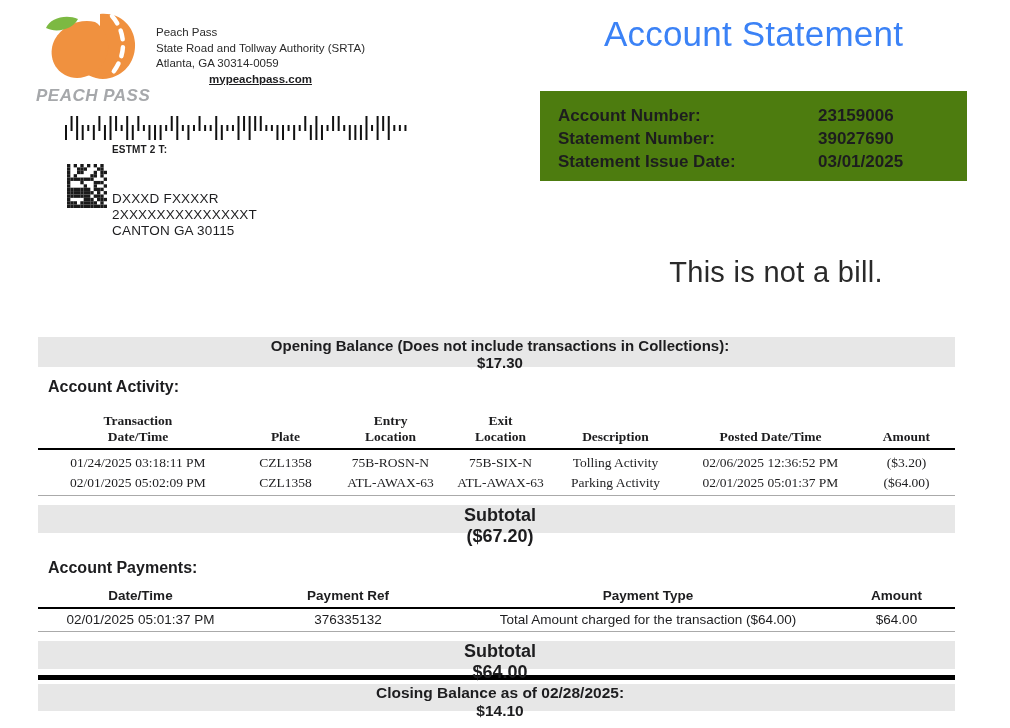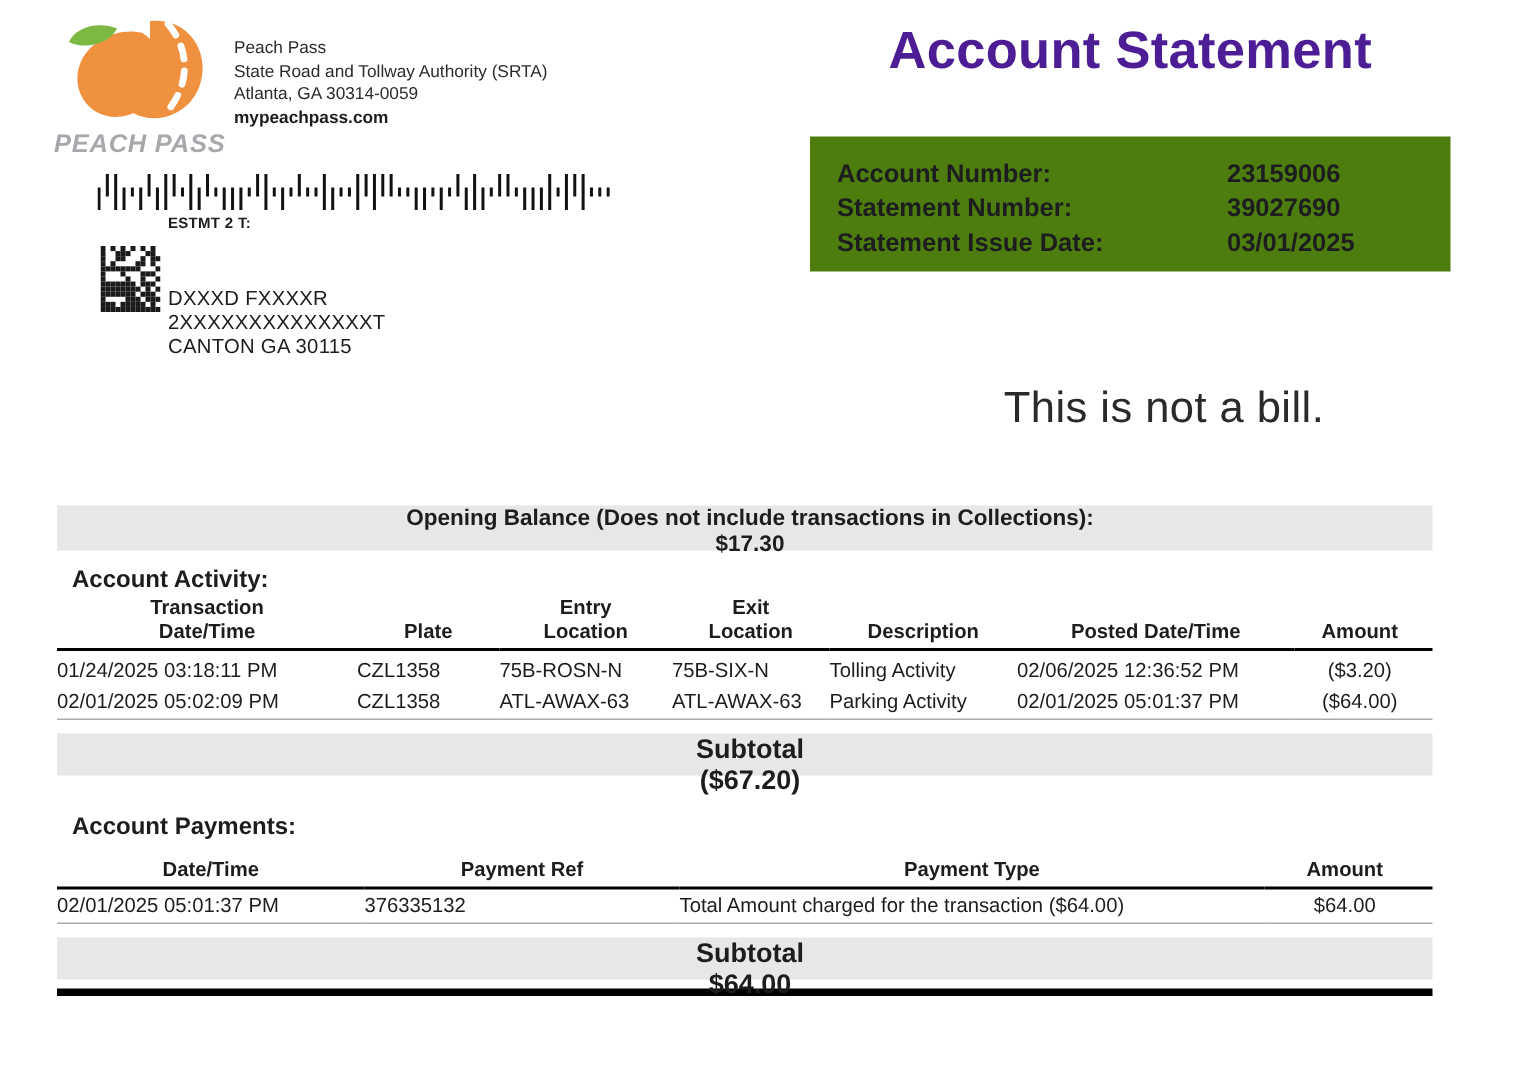--- a/index.html
+++ b/index.html
@@ -13,56 +13,56 @@
   
   .logo-block { position:absolute; left:36px; top:10px; width:118px; }
   .logo-block svg { display:block; margin-left:2px; }
   .logo-text {
     margin-top:2px; font-size:17px; font-weight:bold; font-style:italic;
     color:#a6a8ab; letter-spacing:.5px; white-space:nowrap;
   }
 
   
   .sender { position:absolute; left:156px; top:25px; font-size:11.5px; line-height:15.5px; color:#2b2b2b; }
-  .sender .site { font-weight:bold; color:#1d1d1f; }
+  .sender .site { font-weight:bold; text-decoration:underline; color:#1d1d1f;text-align:center; }
 
   
   .imb { position:absolute; left:65px; top:116px; }
   .estmt { position:absolute; left:112px; top:144px; font-size:10px; font-weight:bold; letter-spacing:.2px; }
   .dmatrix { position:absolute; left:67px; top:164px; }
   .recipient { position:absolute; left:112px; top:159px; font-size:13.5px; font-weight:normal; line-height:16px; letter-spacing:.2px;margin-top:32px; }
 
   
   .title { position:absolute; left:540px; top:14px; width:427px; text-align:center;
-           font-size:35px; font-weight:bold; color:#4c1d95; letter-spacing:.2px; }
+           font-size:35px; font-weight:normal; color:#3b82f6; letter-spacing:.2px; }
   .info-box { position:absolute; left:540px; top:91px; width:427px; height:90px;
               background:#4d7c0f; padding:13px 0 0 18px; }
   .info-row { display:flex; font-size:17px; font-weight:bold; line-height:23px; }
   .info-row .lbl { width:260px; }
   .info-period { margin-top:9px; text-align:center; font-size:17.5px; font-weight:bold; padding-right:28px; }
 
   .notice { position:absolute; left:540px; top:256px; width:472px; text-align:center;
             font-size:29px; font-weight:400; color:#2a2a2a; letter-spacing:.3px; }
 
   
   .lower { position:absolute; left:38px; top:337px; width:917px; }
   .bar { background:#e7e7e7; display:flex; align-items:center; justify-content:space-between;
          padding:0 6px 0 13px;flex-direction:column; }
   .bar.opening { height:30px; font-size:15px; font-weight:bold; }
   .bar.subtotal { height:28px; font-size:18px; font-weight:bold; }
   .bar.closing { height:27px; font-size:15.5px; font-weight:bold; }
   .section-heading { margin:11px 0 0 10px; font-size:16px; font-weight:bold; }
 
   table { width:100%; border-collapse:collapse; table-layout:fixed; }
-  .activity-table { margin-top:1px; }
+  .activity-table { margin-top:17px;font-family:Liberation Serif, serif; }
   .payments-table { margin-top:11px; }
   th { font-size:13.5px; font-weight:bold; text-align:center; vertical-align:bottom;
        line-height:15.5px; padding-bottom:4px; }
   thead tr { border-bottom:2.5px solid #000; }
-  td { font-size:13.5px; height:23px; vertical-align:middle; }
+  td { font-size:13.5px; text-align:center; height:23px; vertical-align:middle; }
   tbody tr:last-child { border-bottom:1px solid #aaaaaa; }
   .col-amount, td.col-amount { text-align:center; padding-right:5px; }
   .activity-table tbody tr:first-child td { padding-top:3px; }
 
   .divider-thick { height:5px; background:#000; margin-top:6px; }
   .mt4 { margin-top:4px; } .mt9 { margin-top:9px; }
   .heading-payments { margin-top:26px; }
 </style>
 </head>
 <body>
@@ -388,14 +388,18 @@
     </tbody>
   </table>
 
   <div class="bar subtotal mt9">
     <span>Subtotal</span>
     <span>$64.00</span>
   </div>
 
   <div class="divider-thick"></div>
 
+  <div class="bar closing mt4">
+    <span>Closing Balance as of 02/28/2025:</span>
+    <span>$14.10</span>
+  </div>
 
 </div>
 
 </body></html>

